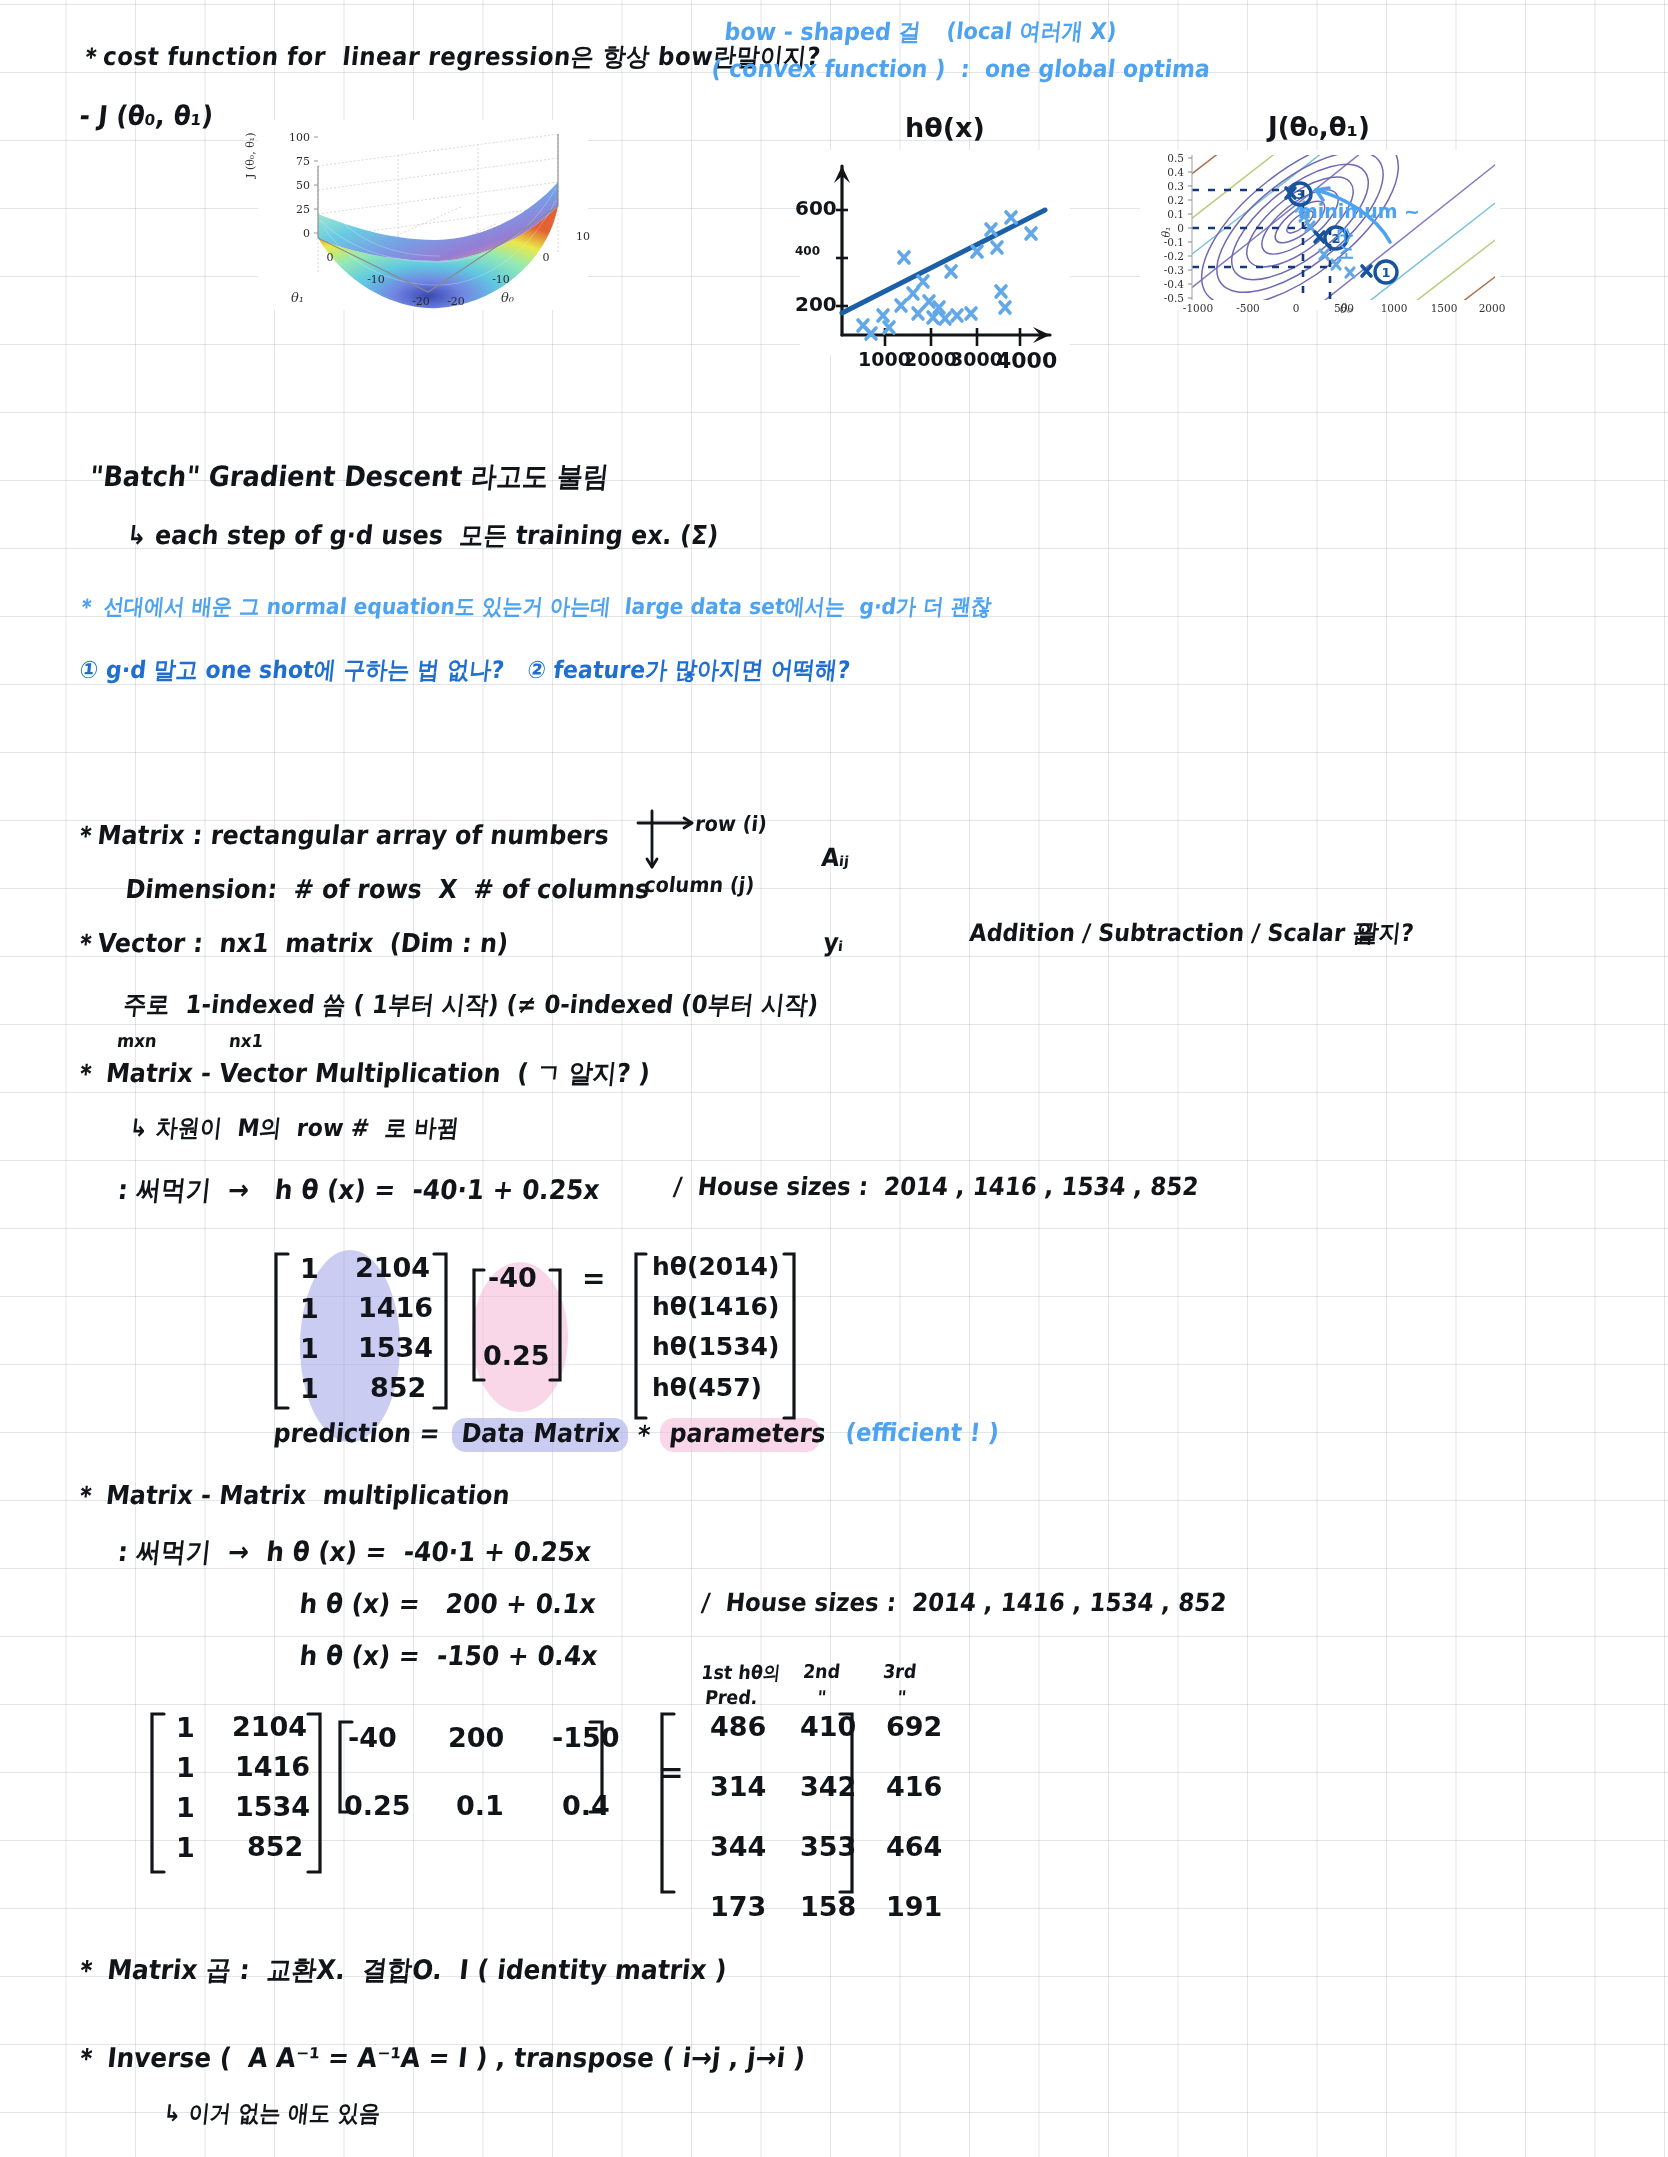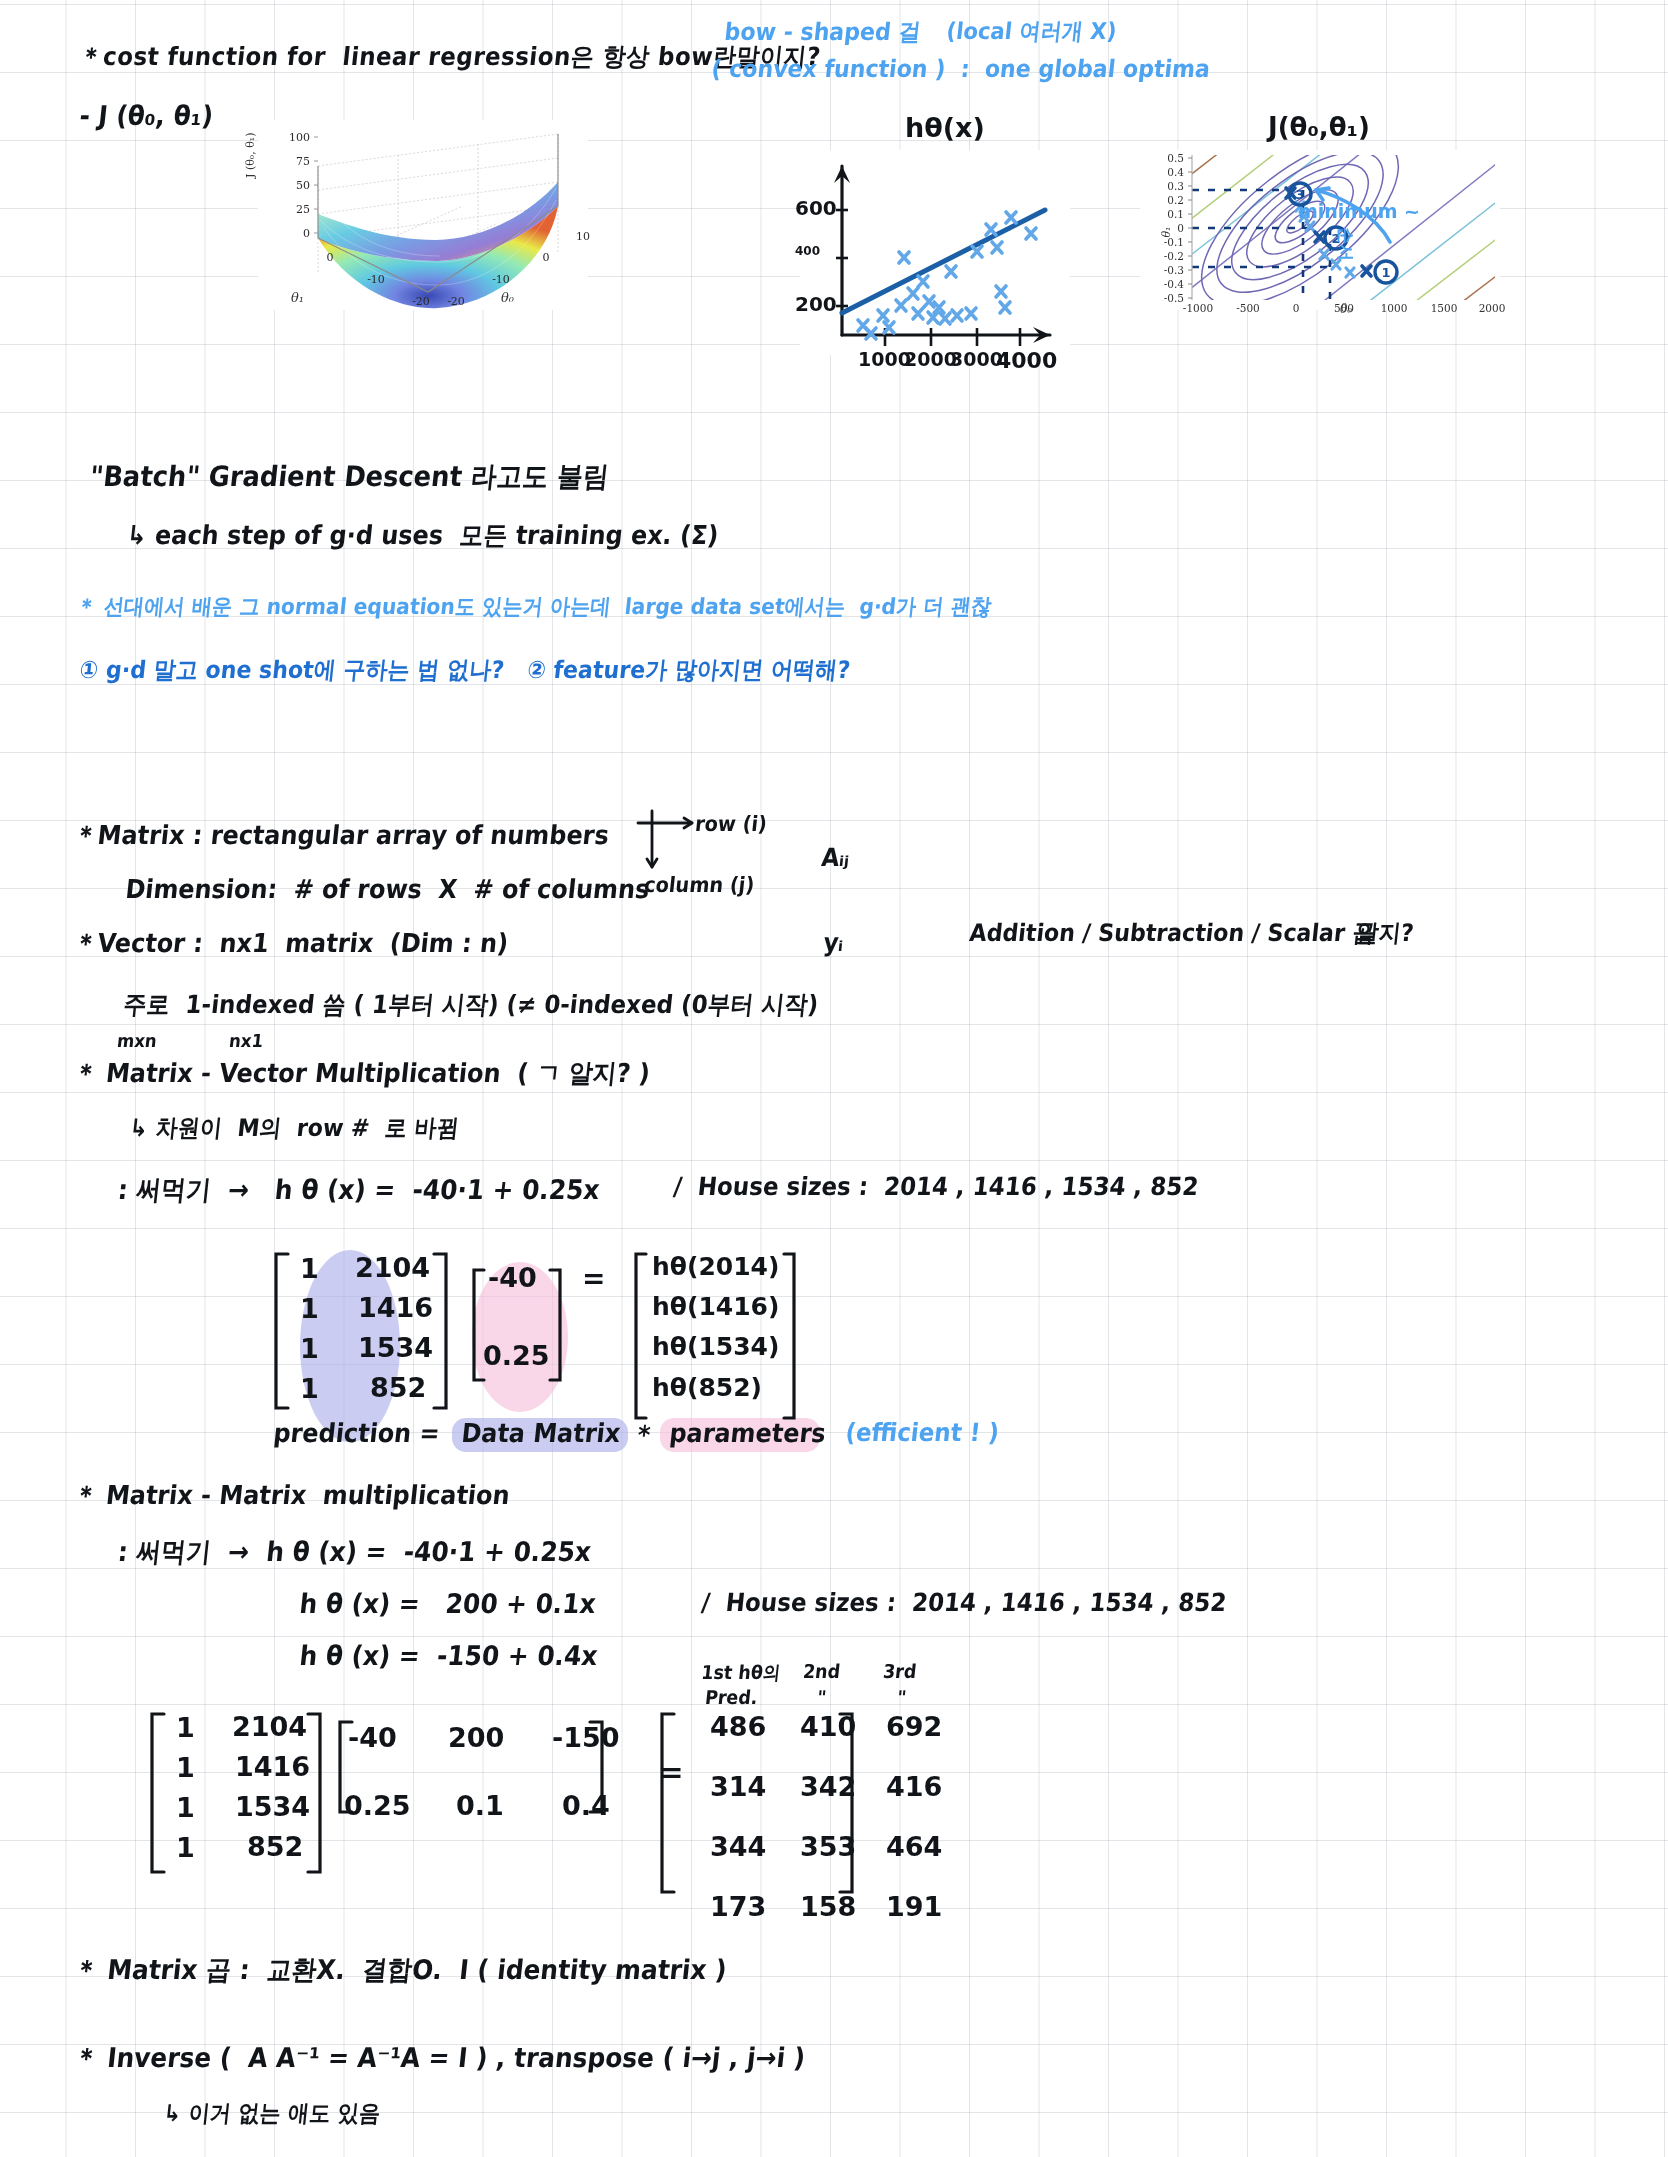--- a/index.html
+++ b/index.html
@@ -445,21 +445,21 @@
   <div class="hw ink blk" style="left:370px;top:1372px;font-size:27px;z-index:4;">852</div>
 
   <div class="hw ink blk" style="left:488px;top:1262px;font-size:27px;z-index:4;">-40</div>
   <div class="hw ink blk" style="left:483px;top:1340px;font-size:27px;z-index:4;">0.25</div>
 
   <div class="hw ink blk" style="left:582px;top:1262px;font-size:28px;z-index:4;">=</div>
 
   <div class="hw ink blk" style="left:652px;top:1252px;font-size:25px;z-index:4;text-align:right;">hθ(2014)</div>
   <div class="hw ink blk" style="left:652px;top:1292px;font-size:25px;z-index:4;">hθ(1416)</div>
   <div class="hw ink blk" style="left:652px;top:1332px;font-size:25px;z-index:4;">hθ(1534)</div>
-  <div class="hw ink blk" style="left:652px;top:1373px;font-size:25px;z-index:4;">hθ(852)</div>
+  <div class="hw ink blk" style="left:652px;top:1373px;font-size:25px;z-index:4;">hθ(457)</div>
 
   <div class="hl-bar hl-purple" style="left:452px;top:1418px;width:176px;height:34px;"></div>
   <div class="hl-bar hl-pink" style="left:660px;top:1418px;width:160px;height:34px;"></div>
 
   <div class="hw ink blk slant" style="left:272px;top:1418px;font-size:26px;z-index:4;">prediction =</div>
   <div class="hw ink blk slant" style="left:460px;top:1418px;font-size:26px;z-index:4;">Data Matrix</div>
   <div class="hw ink blk slant" style="left:636px;top:1420px;font-size:26px;z-index:4;">*</div>
   <div class="hw ink blk slant" style="left:668px;top:1418px;font-size:26px;z-index:4;">parameters</div>
   <div class="hw ink lblu slant" style="left:844px;top:1418px;font-size:25px;z-index:4;">(efficient ! )</div>
 

